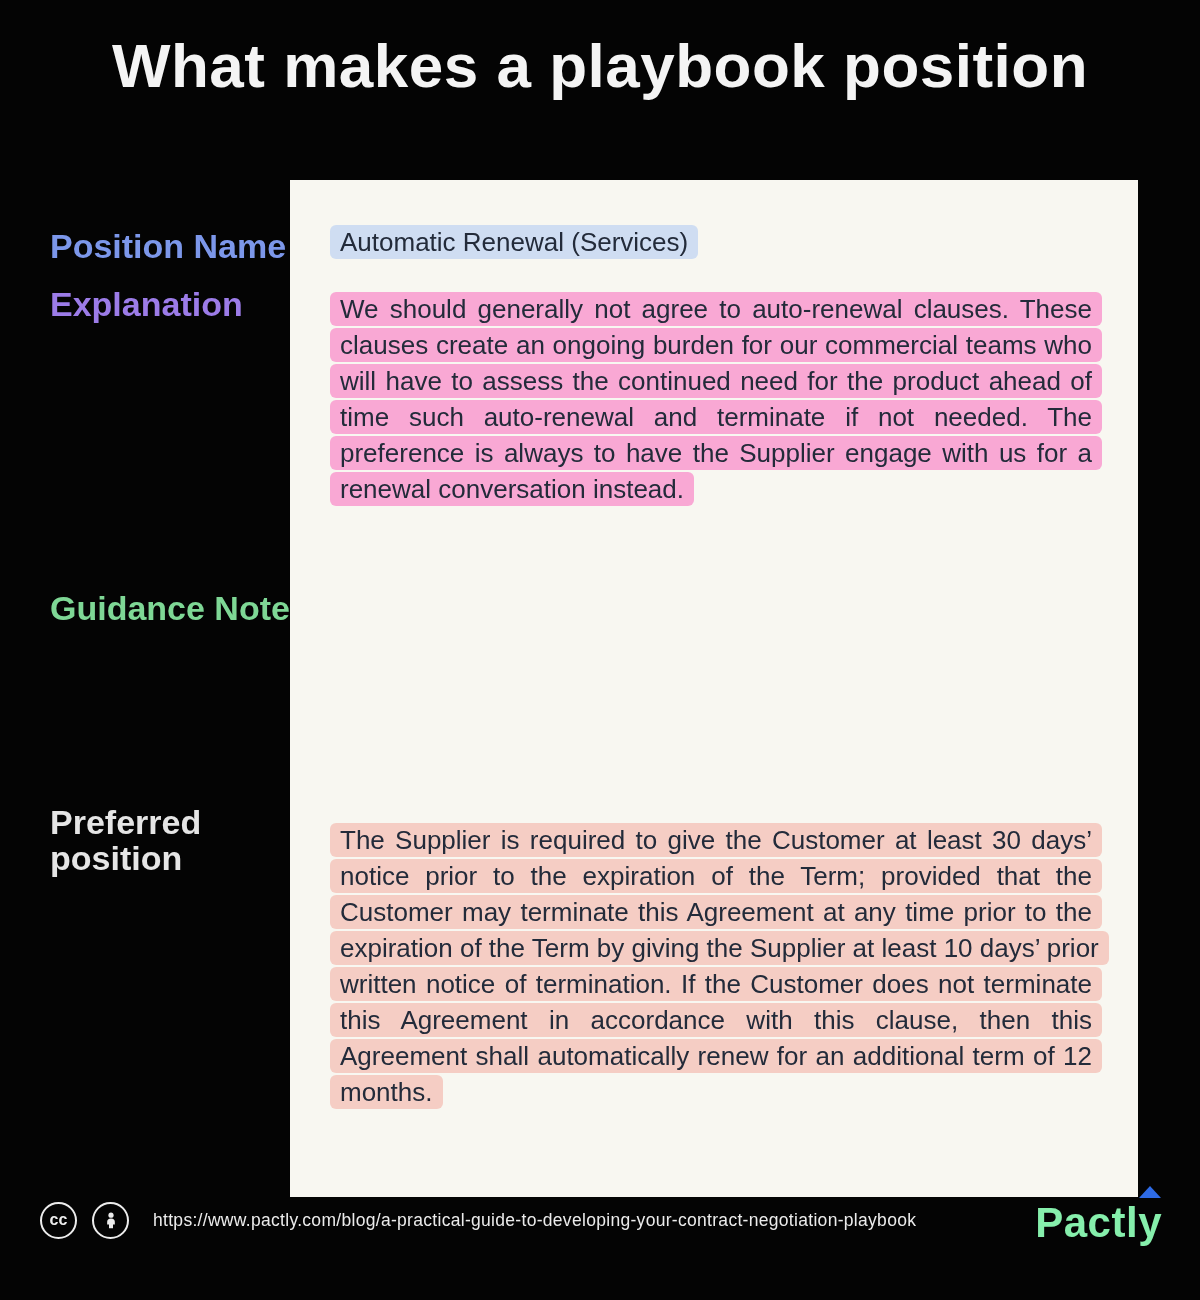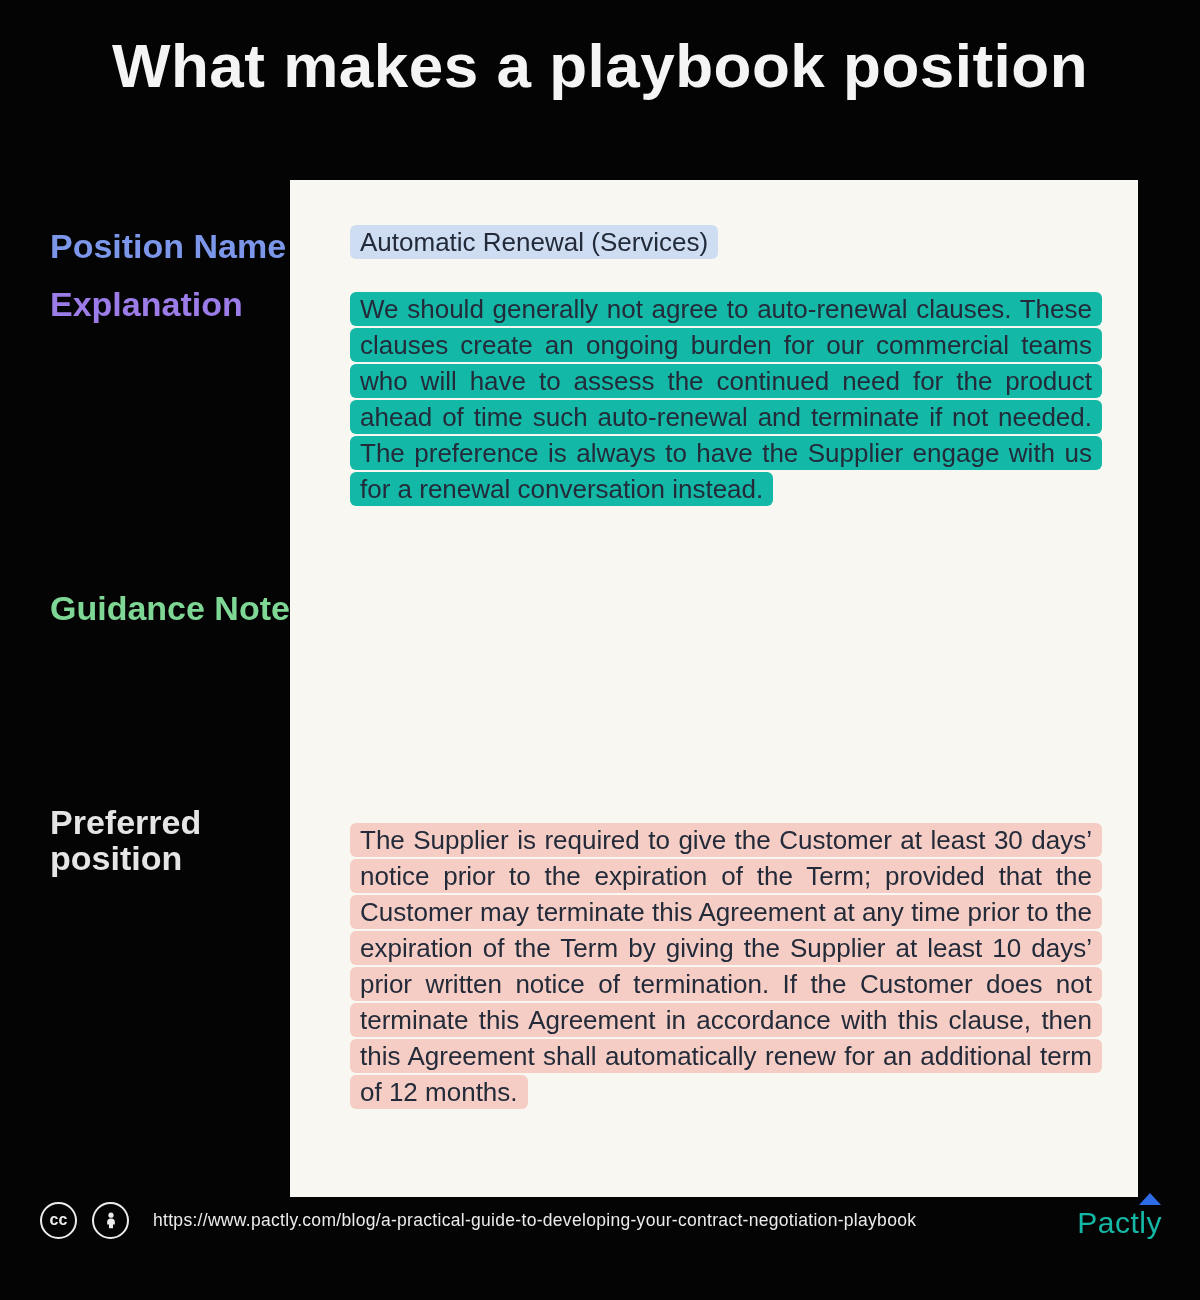--- a/index.html
+++ b/index.html
@@ -53,24 +53,23 @@
   .para-position  { top:44px; text-align:left; }
   .para-explain   { top:111px; }
   .para-guidance  { top:407px; }
   .para-preferred { top:642px; }
 
   .hl {
     border-radius:6px;
     padding:2px 10px;
     -webkit-box-decoration-break:clone;
     box-decoration-break:clone;
-    margin-left:20px;
   }
   .hl-blue   { background:#cfddf2; }
-  .hl-purple { background:#14b8a6; }
+  .hl-purple { background:#f9a8d4; }
   .hl-green  { background:#d7ebd9; }
   .hl-red    { background:#f5cdc4; }
 
   
   .footer {
     position:absolute;
     left:40px; top:1196px;
     width:1122px; height:48px;
     display:flex;
     align-items:center;
@@ -90,23 +89,23 @@
   .url {
     margin-left:24px;
     color:#ececec;
     font-size:17.5px;
     letter-spacing:0.3px;
     white-space:nowrap;
   }
   .logo {
     margin-left:auto;
     position:relative;
-    color:#14b8a6;
-    font-weight:400;
-    font-size:30px;
+    color:#86efac;
+    font-weight:700;
+    font-size:42px;
     letter-spacing:0.5px;
     padding-top:6px;
   }
   .logo .caret {
     position:absolute;
     right:1px; top:-7px;
     width:0; height:0;
     border-left:11px solid transparent;
     border-right:11px solid transparent;
     border-bottom:12px solid #2e6be6;

